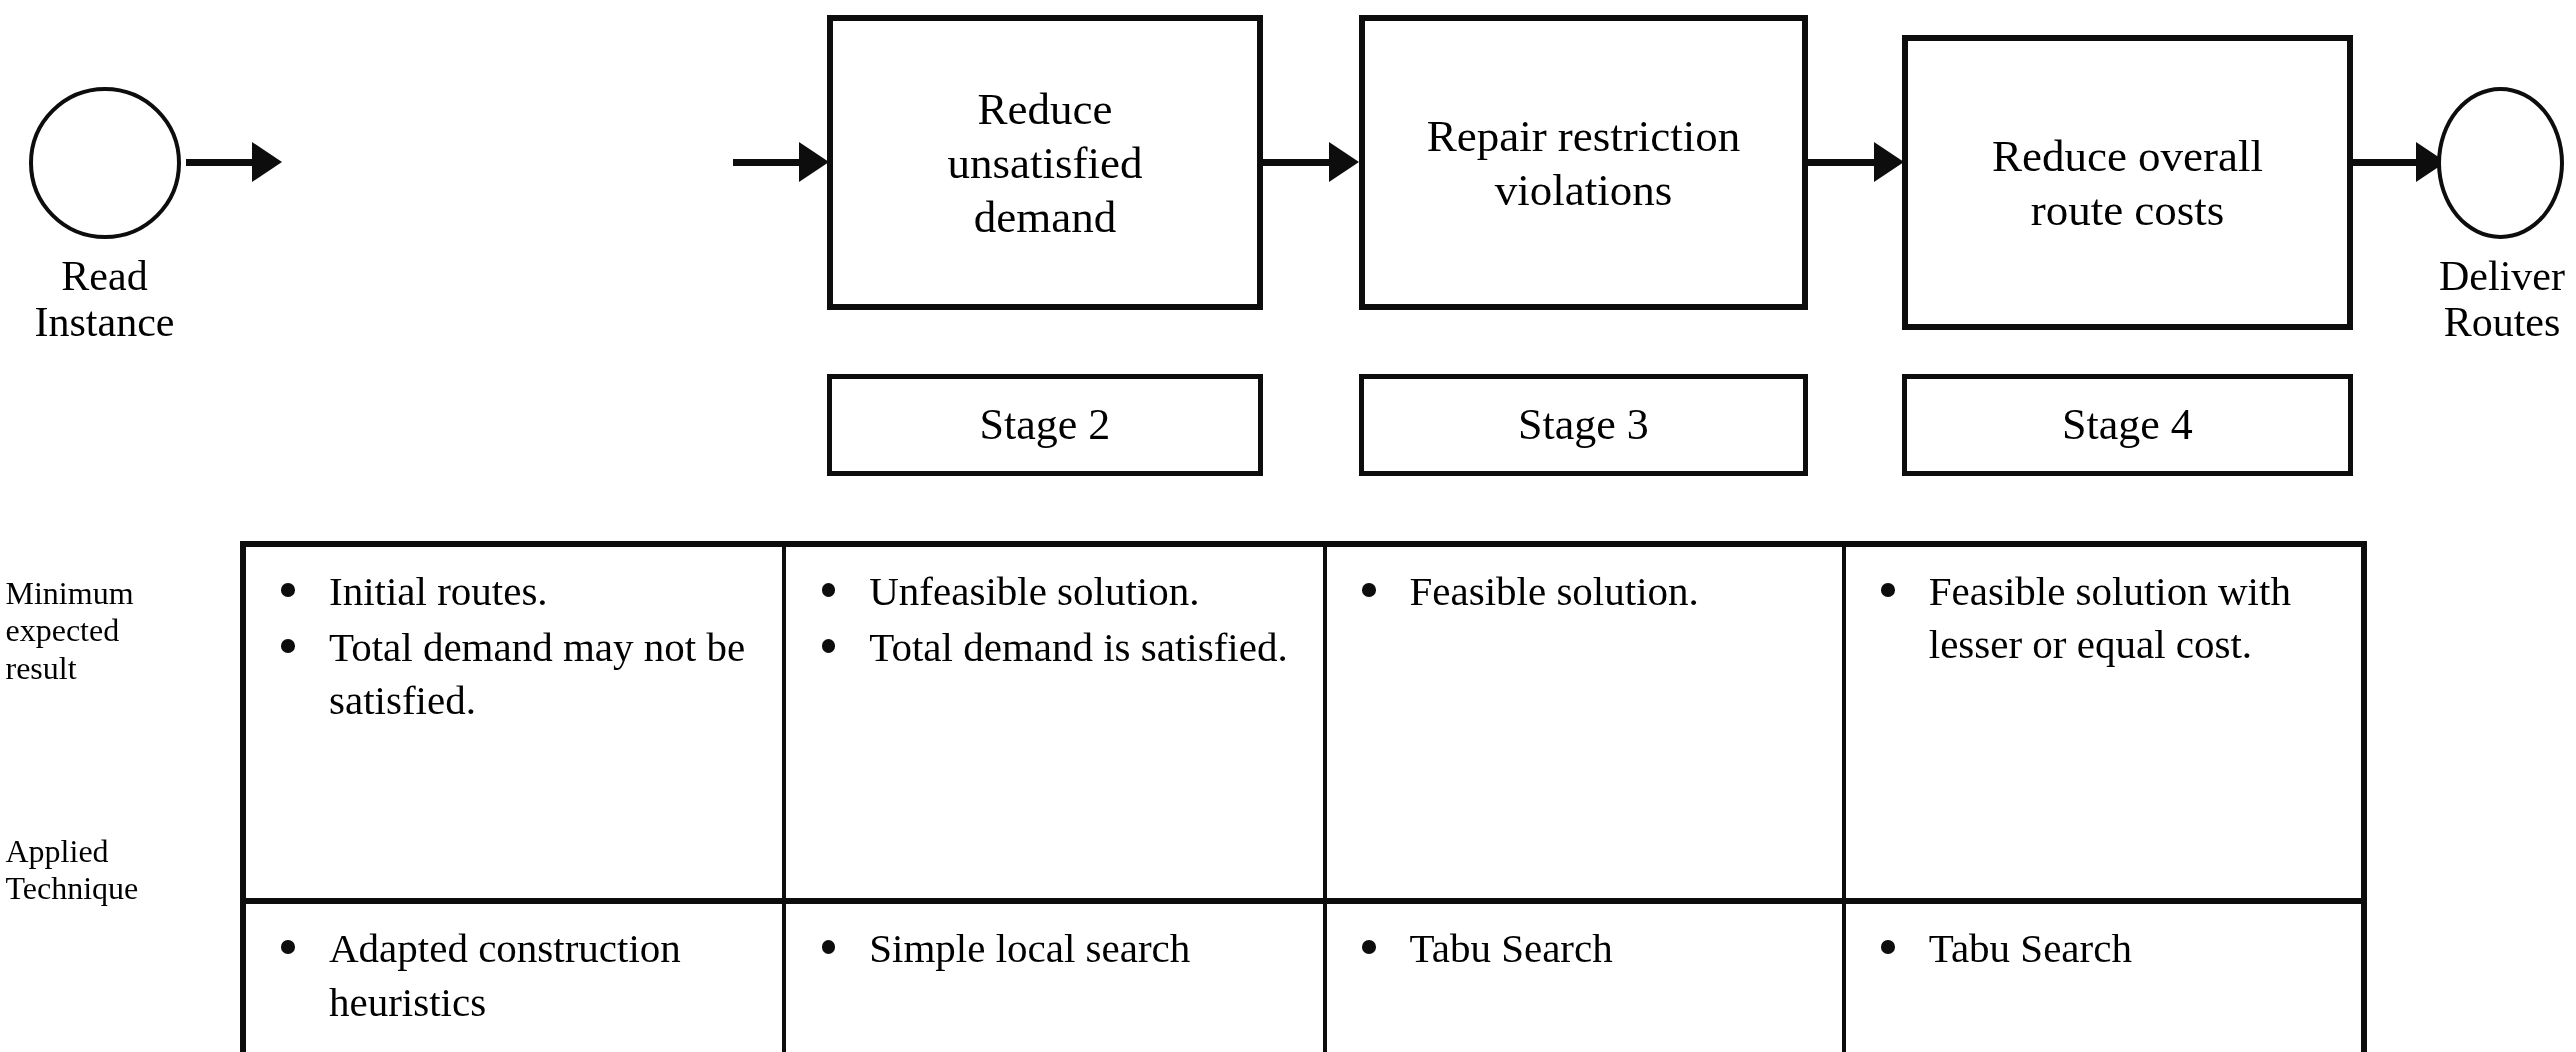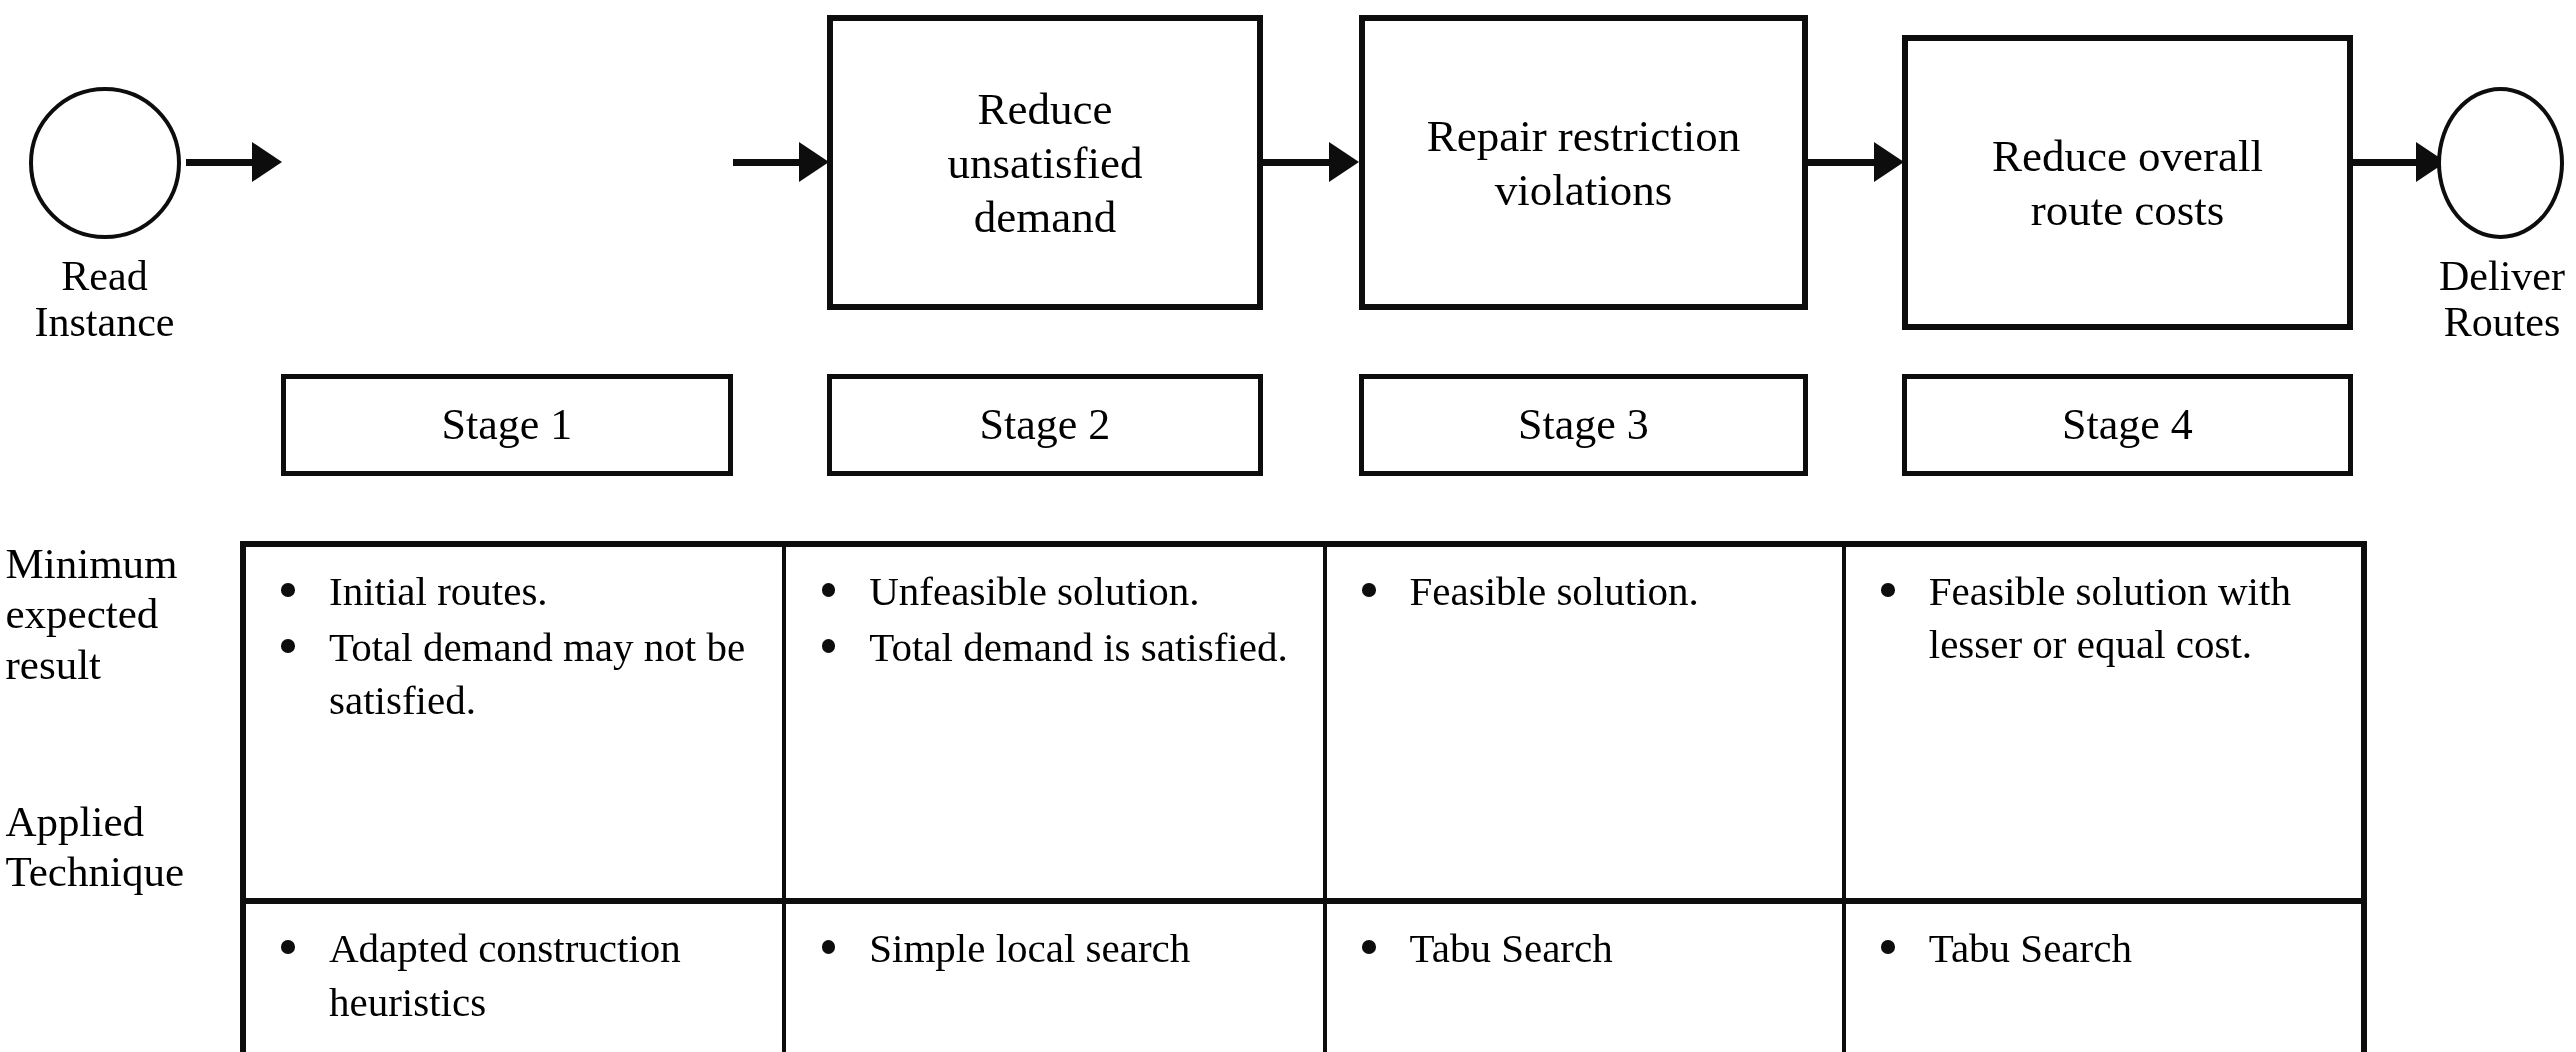--- a/index.html
+++ b/index.html
@@ -75,24 +75,25 @@
     width:0;height:0;
     border-top:20px solid transparent;
     border-bottom:20px solid transparent;
     border-left:30px solid #0d0d0d;
     margin-top:-20px;
   }
 
   
   .row-header{
     position:absolute;
-    font-size:43px;
+    font-size:32px;
     line-height:1.17;
     white-space:pre-line;
     text-align:left;
+    margin-top:36px;
   }
   #matrix{
     position:absolute;
     border:6.1px solid #0d0d0d;
     box-sizing:border-box;
     background:#fff;
     border-collapse:collapse;
   }
   #matrix table{
     width:100%;height:100%;
@@ -177,23 +178,20 @@
 
   <div class="arrow" style="left:2353px;top:162px;width:96px;">
     <div class="shaft" style="width:66px;"></div>
     <div class="head" style="left:63px;"></div>
   </div>
 
   <div class="terminator" style="left:2437px;top:87px;width:127px;height:152px;"></div>
   <div class="terminator-label" style="left:2403px;top:253px;width:198px;">Deliver
 Routes</div>
 
-  <div class="stage-box" style="left:281px;top:374px;width:452px;height:102px;">
-    <span class="stage-label">Stage 1</span>
-  </div>
   <div class="stage-box" style="left:827px;top:374px;width:436px;height:102px;">
     <span class="stage-label">Stage 2</span>
   </div>
   <div class="stage-box" style="left:1359px;top:374px;width:449px;height:102px;">
     <span class="stage-label">Stage 3</span>
   </div>
   <div class="stage-box" style="left:1902px;top:374px;width:451px;height:102px;">
     <span class="stage-label">Stage 4</span>
   </div>
 

